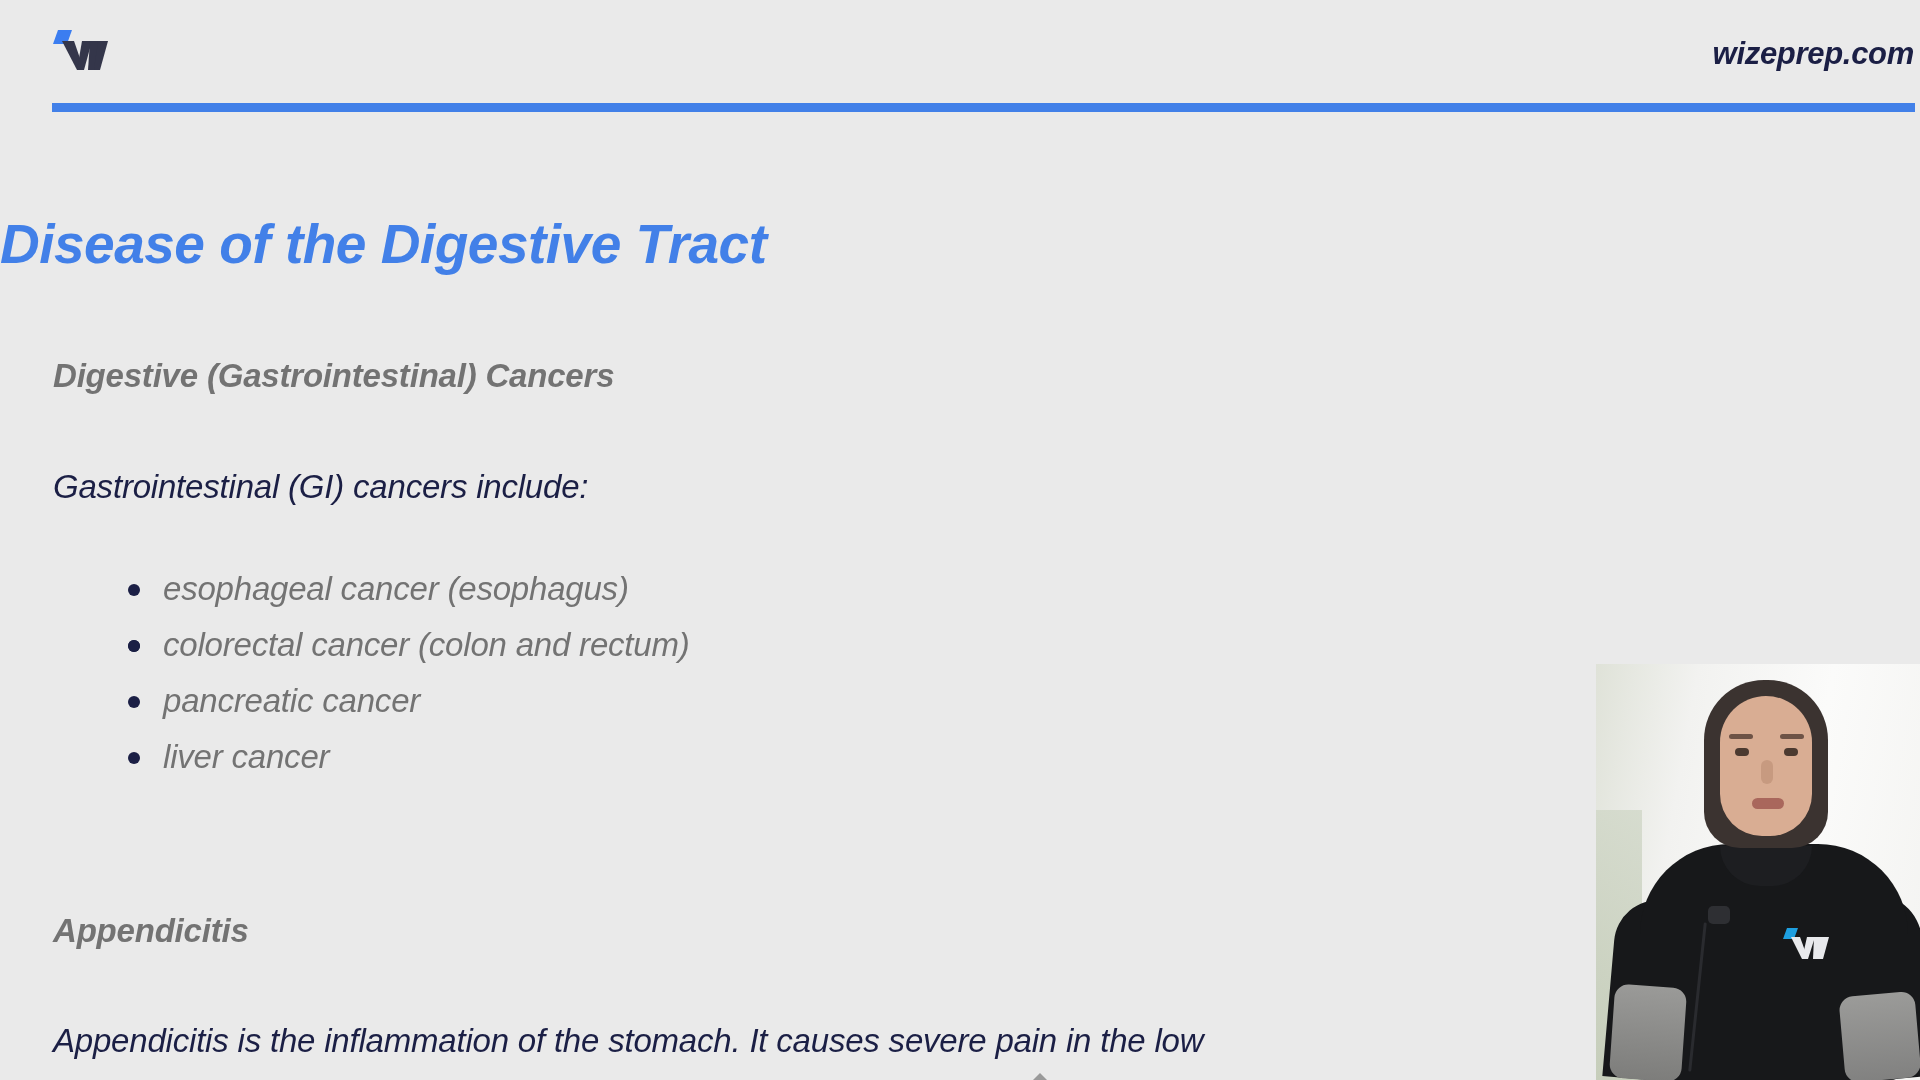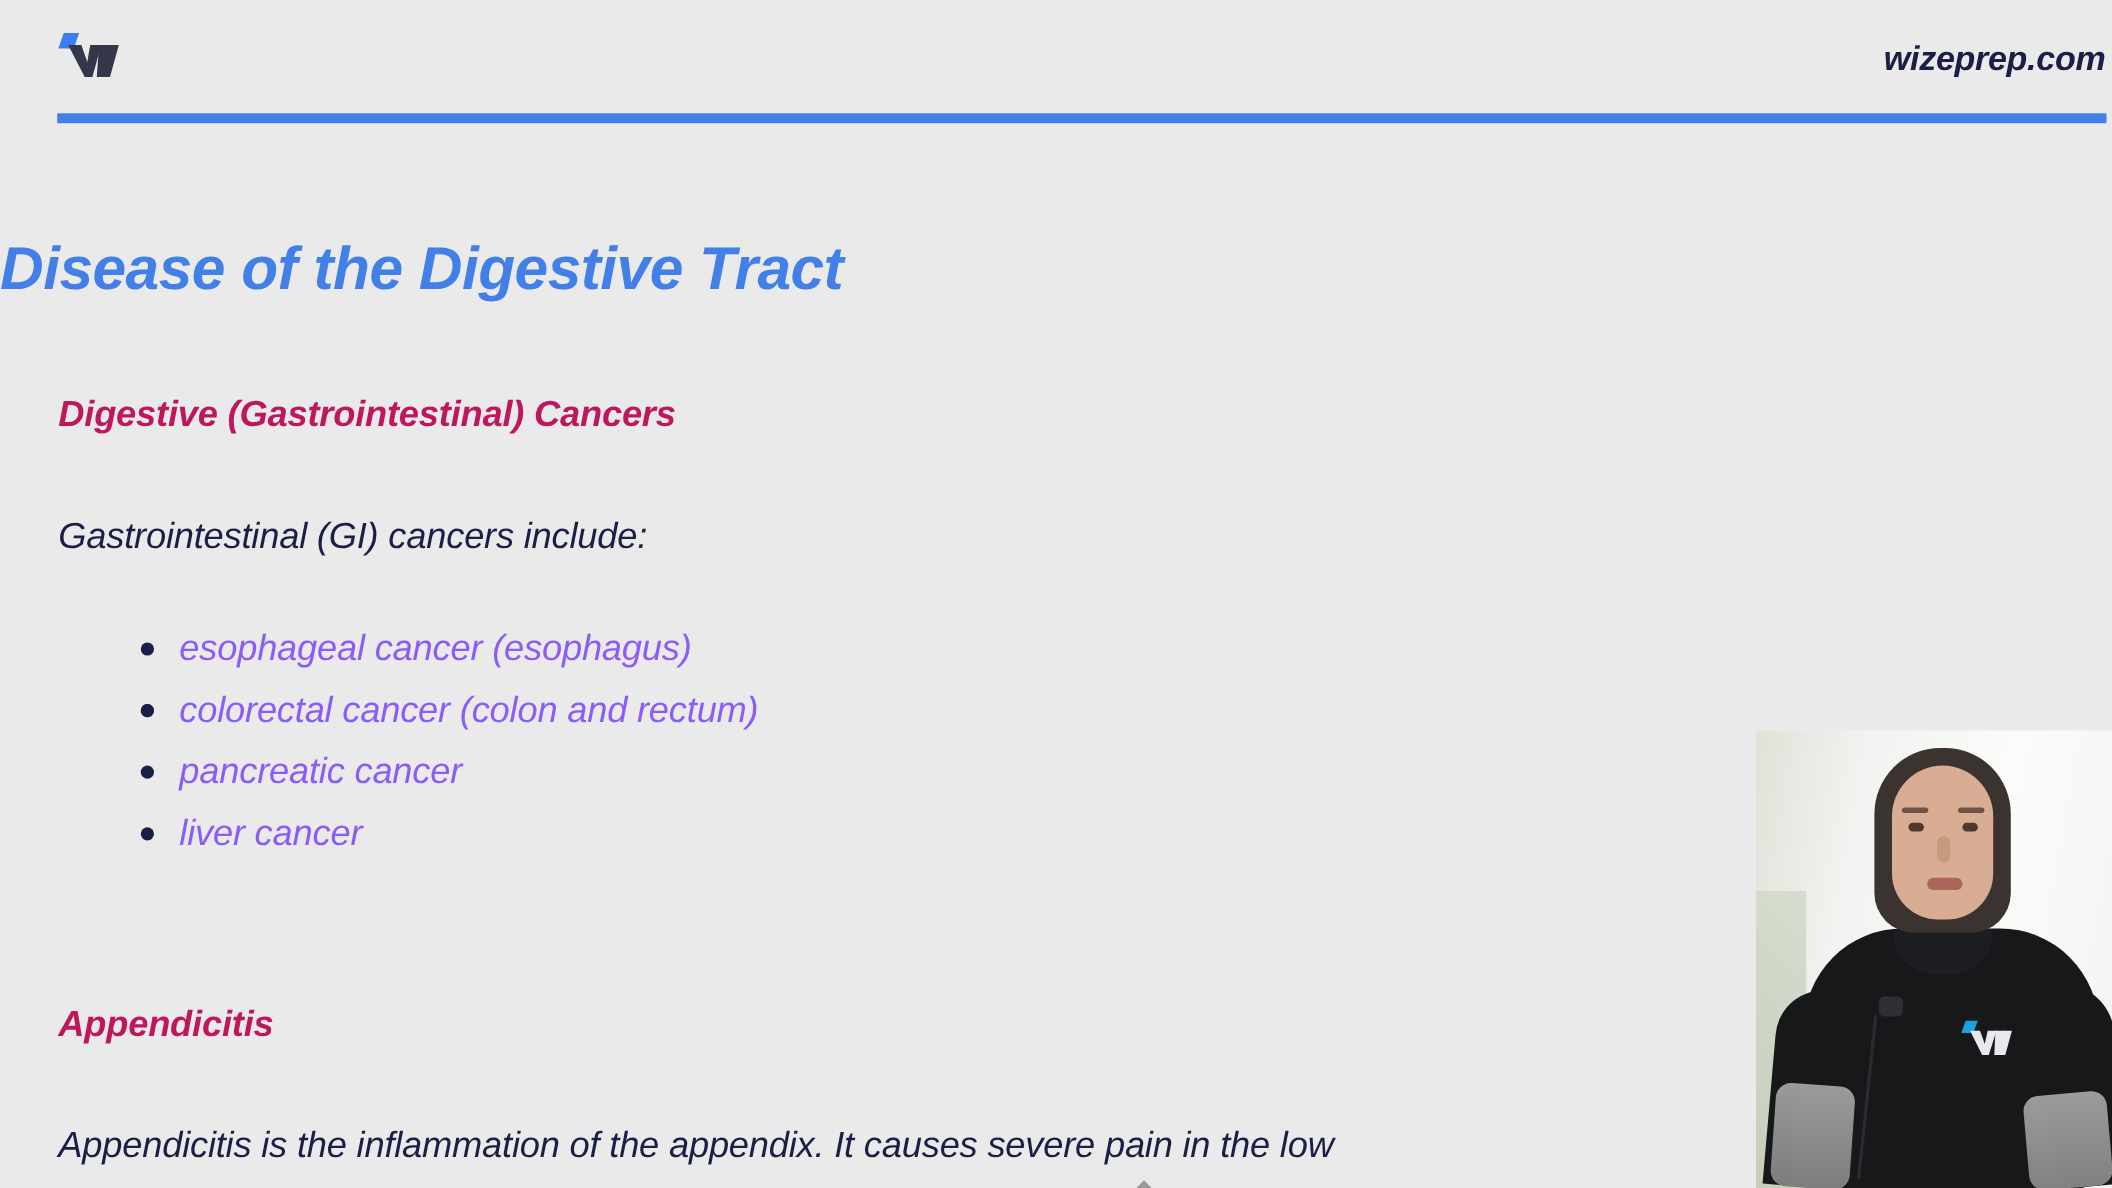--- a/index.html
+++ b/index.html
@@ -73,21 +73,21 @@
     color:#4280e8;
     letter-spacing:-0.5px;
     line-height:1.08;
   }
 
   .section-heading {
     position:absolute;
     left:53px;
     font-size:33px;
     font-weight:bold;
-    color:#be185d;
+    color:#737373;
     letter-spacing:-0.2px;
   }
   .section-heading.cancers   { top:357px; }
   .section-heading.appendix  { top:912px; }
 
   .body-text {
     position:absolute;
     left:53px;
     font-size:33px;
     color:#1b1f45;
@@ -102,21 +102,21 @@
     position:absolute;
     left:128px;
     top:572px;
     list-style:none;
   }
   .bullet-item {
     position:relative;
     padding-left:35px;
     margin-bottom:23px;
     font-size:33px;
-    color:#8b5cf6;
+    color:#737373;
     letter-spacing:-0.2px;
     line-height:1.0;
     white-space:nowrap;
   }
   .bullet-item:last-child { margin-bottom:16px; }
   .bullet-dot {
     position:absolute;
     left:0;
     top:12px;
     width:12px;
@@ -334,21 +334,21 @@
       <span>pancreatic cancer</span>
     </li>
     <li class="bullet-item">
       <span class="bullet-dot"></span>
       <span>liver cancer</span>
     </li>
   </ul>
 
   <div class="section-heading appendix">Appendicitis</div>
 
-  <div class="body-text closing">Appendicitis is the inflammation of the appendix. It causes severe pain in the low</div>
+  <div class="body-text closing">Appendicitis is the inflammation of the stomach. It causes severe pain in the low</div>
 
   <div class="presenter-video">
     <div class="pv-backdrop"></div>
 
     <div class="pv-shoulder-l"></div>
     <div class="pv-shoulder-r"></div>
     <div class="pv-torso"></div>
     <div class="pv-sleeve-l"></div>
     <div class="pv-sleeve-r"></div>
 

